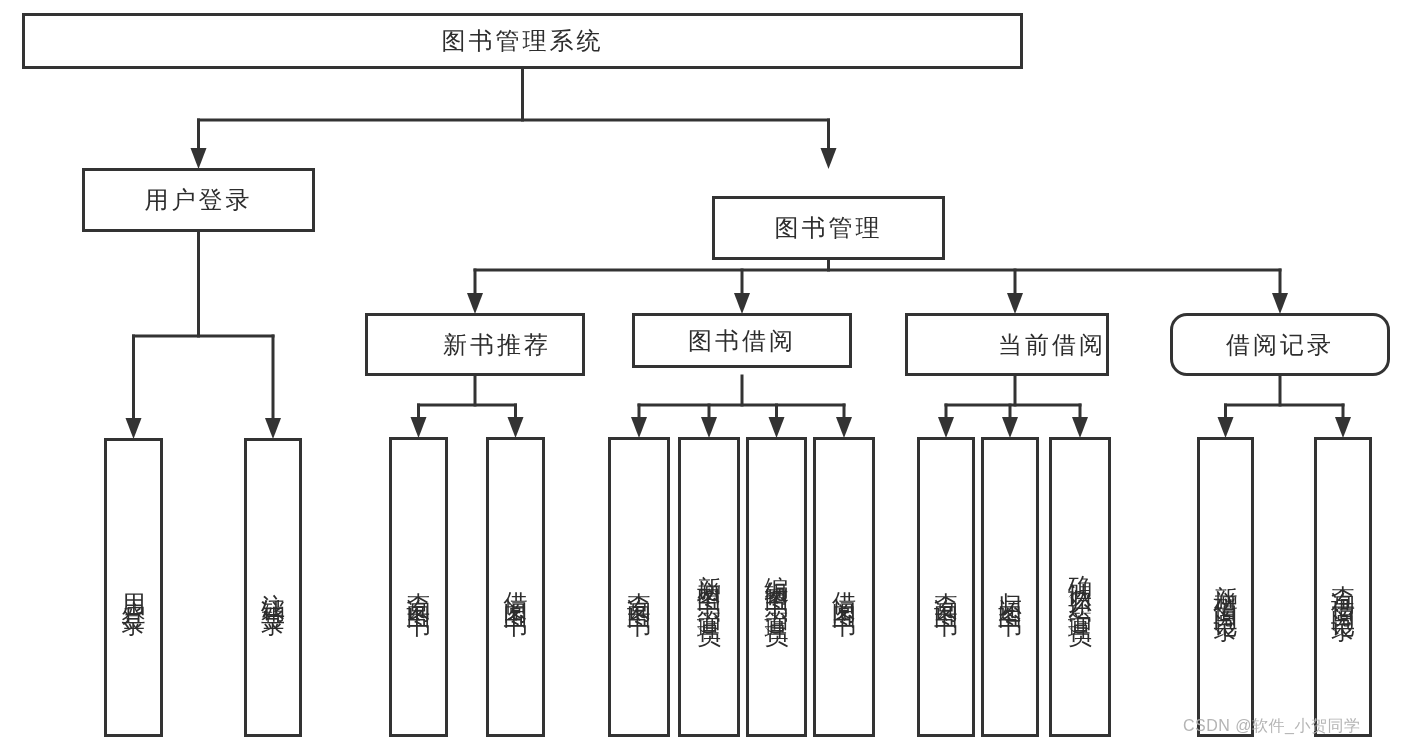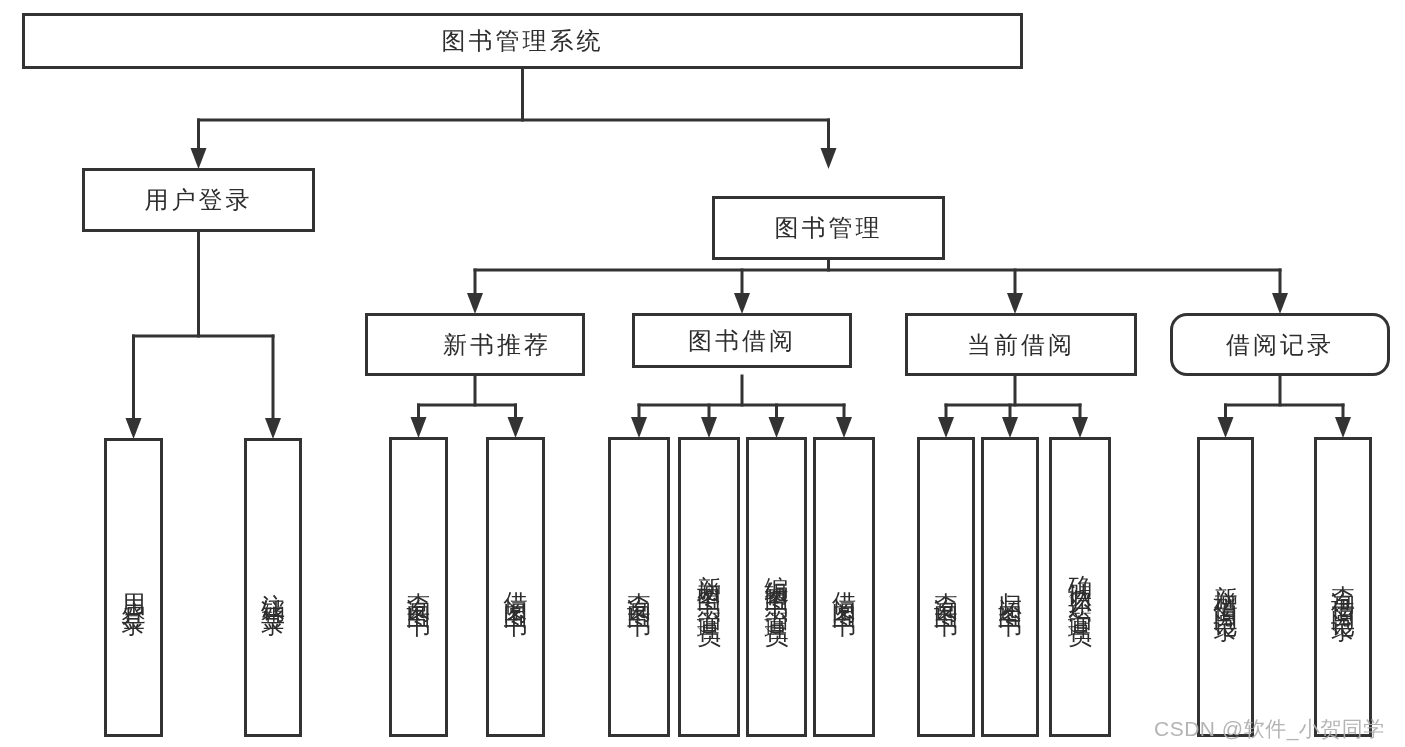--- a/index.html
+++ b/index.html
@@ -15,22 +15,22 @@
     border:3px solid #333333;display:flex;align-items:center;justify-content:center;
   }
   .node-h .label{
     font-size:24px;letter-spacing:3px;white-space:nowrap;line-height:1;
   }
   .node-v .label{
     writing-mode:vertical-rl;text-orientation:mixed;
     font-size:24px;letter-spacing:7px;line-height:1;
   }
   .watermark{
-    position:absolute;left:1154px;top:716px;width:222px;
-    font-size:21px;line-height:1.2;color:rgba(176,176,176,0.95);
+    position:absolute;left:1183px;top:716px;width:222px;
+    font-size:16px;line-height:1.2;color:rgba(176,176,176,0.95);
     letter-spacing:0.5px;white-space:nowrap;
   }
 </style>
 </head>
 <body>
 
 <div id="stage">
   <svg id="wires" viewBox="0 0 1405 747" xmlns="http://www.w3.org/2000/svg">
       <line x1="522.5" y1="69" x2="522.5" y2="120" stroke="#333333" stroke-width="3" stroke-linecap="square"></line>
       <line x1="198.5" y1="120" x2="828.5" y2="120" stroke="#333333" stroke-width="3" stroke-linecap="square"></line>
@@ -118,21 +118,21 @@
     </div>
     <div class="node node-v" style="left: 678px; top: 437px; width: 62px; height: 300px;">
       <span class="label">新增图书（管理员）</span>
     </div>
     <div class="node node-v" style="left: 746px; top: 437px; width: 61px; height: 300px;">
       <span class="label">编辑图书（管理员）</span>
     </div>
     <div class="node node-v" style="left: 813px; top: 437px; width: 62px; height: 300px;">
       <span class="label">借阅图书</span>
     </div>
-    <div class="node node-h" style="left: 905px; top: 313px; width: 232px; height: 63px;">
+    <div class="node node-h" style="left: 905px; top: 313px; width: 204px; height: 63px; justify-content: flex-end;">
       <span class="label">当前借阅</span>
     </div>
     <div class="node node-v" style="left: 917px; top: 437px; width: 58px; height: 300px;">
       <span class="label">查询图书</span>
     </div>
     <div class="node node-v" style="left: 981px; top: 437px; width: 58px; height: 300px;">
       <span class="label">归还图书</span>
     </div>
     <div class="node node-v" style="left: 1049px; top: 437px; width: 62px; height: 300px;">
       <span class="label">确认归还（管理员）</span>

